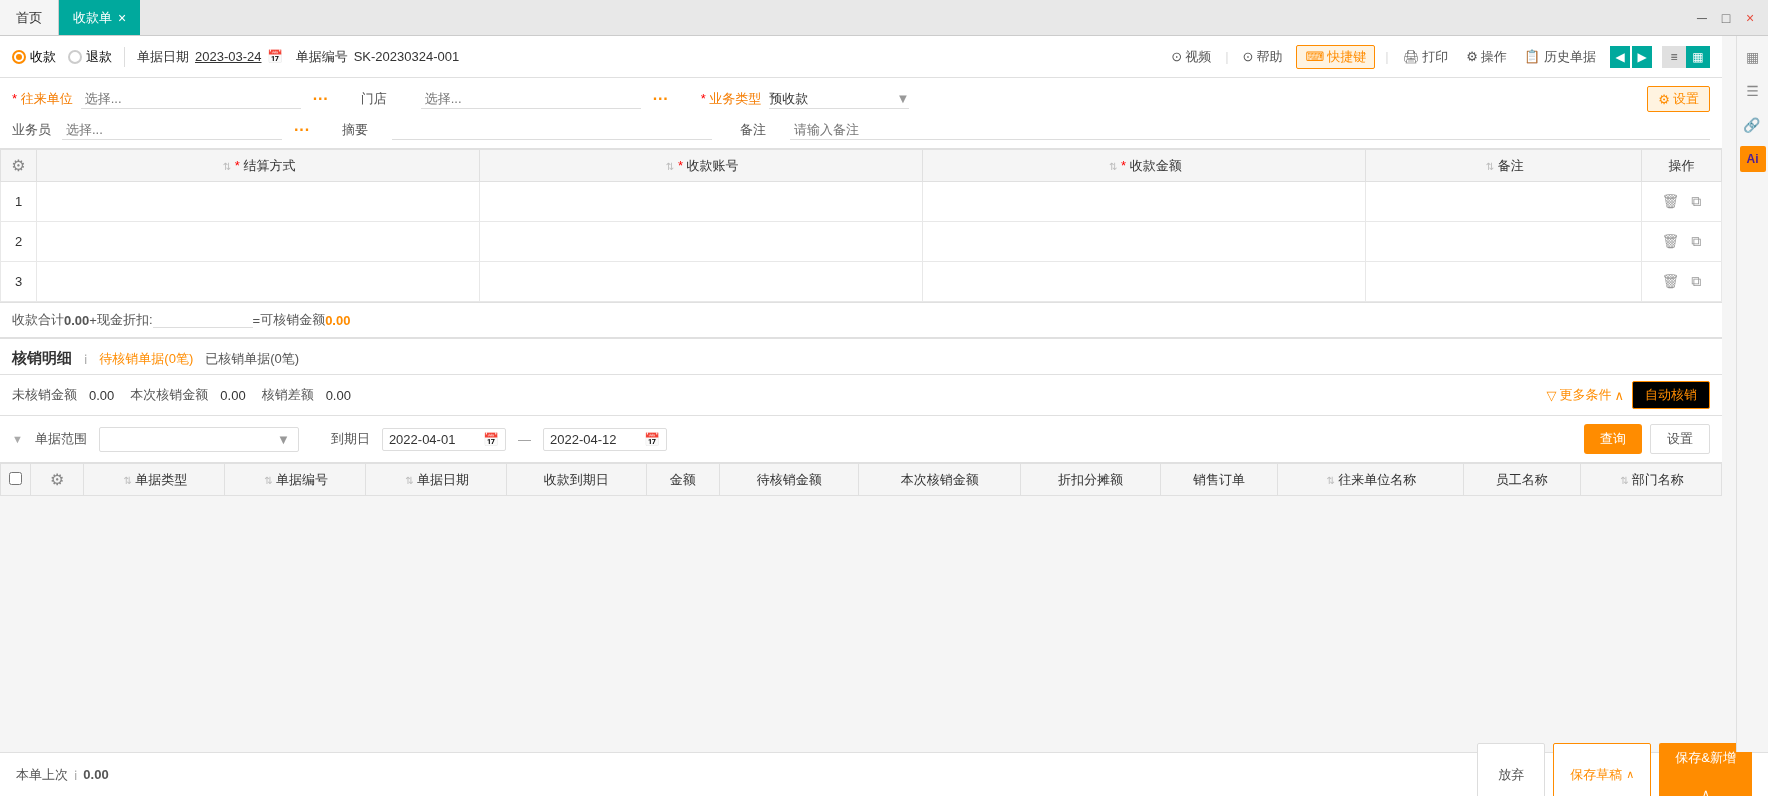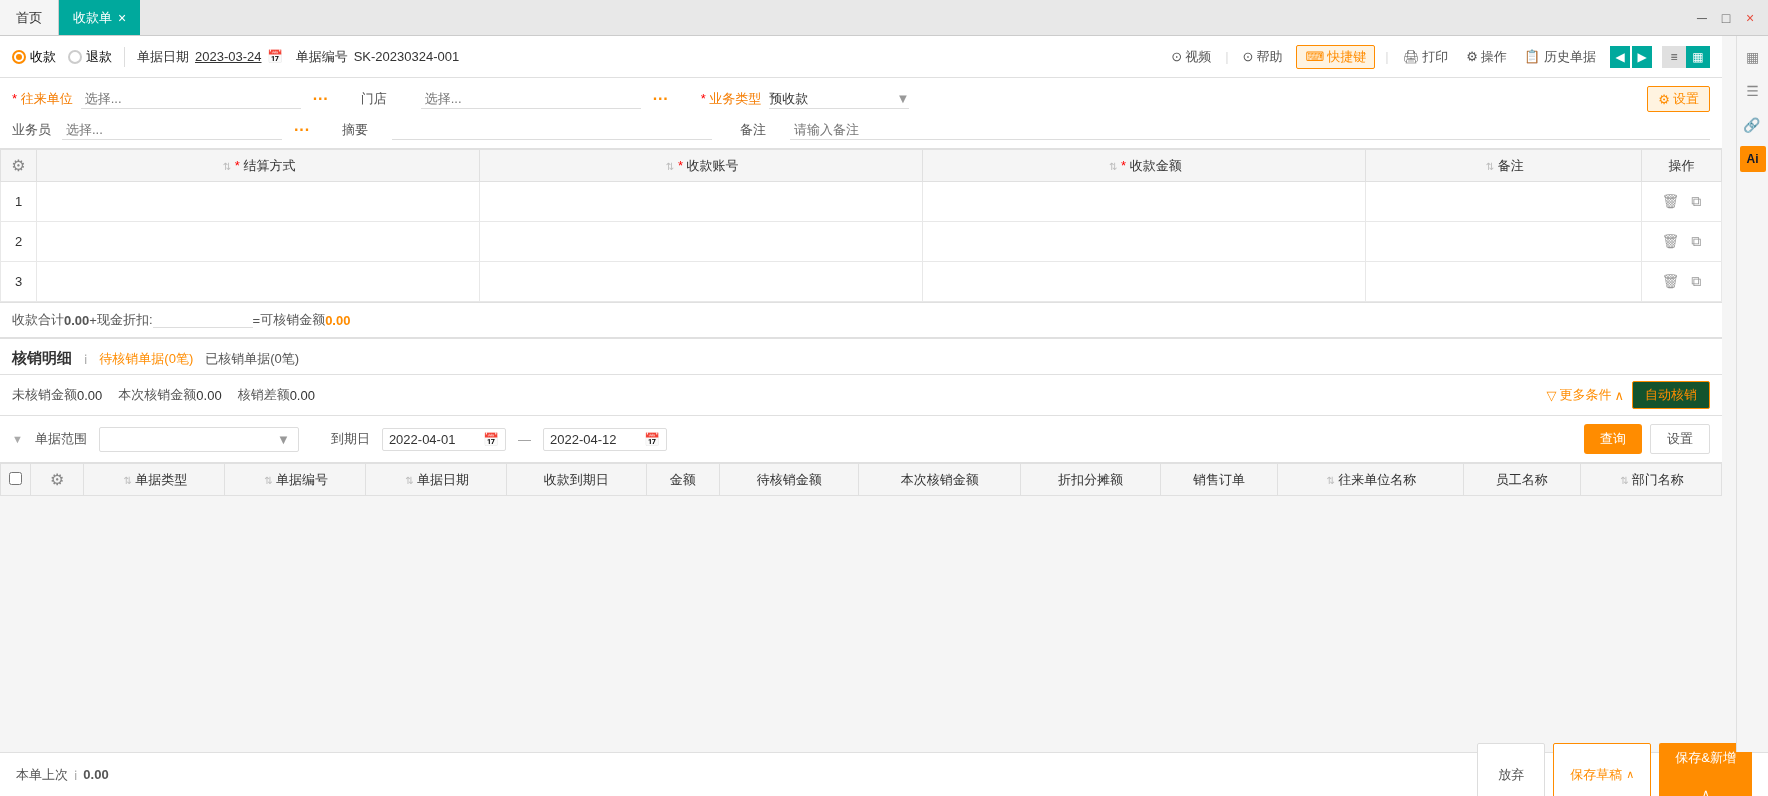--- a/index.html
+++ b/index.html
@@ -176,28 +176,28 @@
     .done-tab {
       color: #555; cursor: pointer; font-size: 13px;
     }
 
     
     .stats-row {
       background: #fff; padding: 6px 12px;
       display: flex; align-items: center; gap: 16px;
       border-bottom: 1px solid #e0e0e0;
     }
-    .stat-item { display: flex; align-items: center; gap: 0; color: #555; text-align: center; }
+    .stat-item { display: flex; align-items: center; gap: 12px; color: #555; text-align: center; }
     .stat-value { color: #333; }
     .stats-right { margin-left: auto; display: flex; align-items: center; gap: 8px; }
     .more-conditions-btn {
       color: #ff8c00; cursor: pointer; display: flex; align-items: center; gap: 3px;
     }
     .auto-verify-btn {
-      background: #14532d; border: 1px solid #ff8c00;
+      background: #000000; border: 1px solid #ff8c00;
       color: #ff8c00; padding: 4px 12px; border-radius: 2px;
       cursor: pointer;
     }
 
     
     .filter-row {
       background: #fff; padding: 8px 12px;
       display: flex; align-items: center; gap: 12px;
       border-bottom: 1px solid #e0e0e0;
     }
@@ -268,21 +268,21 @@
       display: flex; flex-direction: column; align-items: center;
       background: #f5f5f5; border-left: 1px solid #e0e0e0;
       padding-top: 8px; gap: 8px;
     }
     .sidebar-icon {
       width: 26px; height: 26px; display: flex; align-items: center;
       justify-content: center; cursor: pointer; color: #888;
       font-size: 14px;
     }
     .sidebar-icon.active {
-      background: #ff8c00; color: #0f172a; border-radius: 2px; text-align: center;
+      background: #ff8c00; color: #4c1d95; border-radius: 2px; text-align: center;
     }
 
     .main-content { margin-right: 46px; height: calc(796px - 44px); overflow-y: auto; }
   </style>
 </head>
 <body>
 
 <div class="tab-bar">
   <div class="tab-home">
     <span>首页</span>

